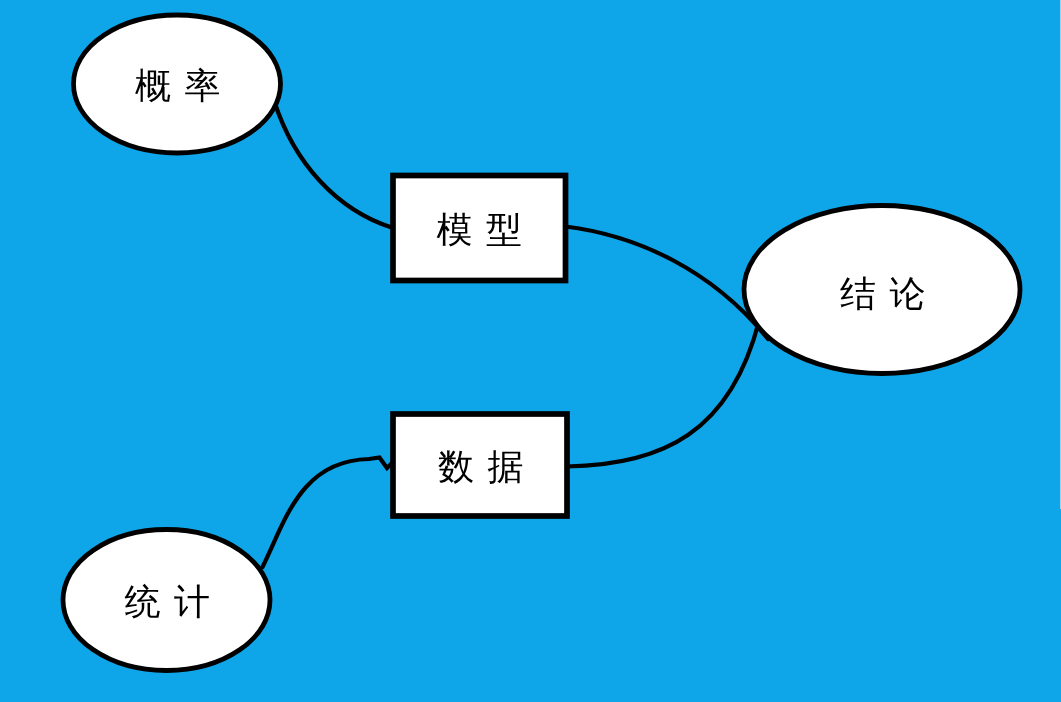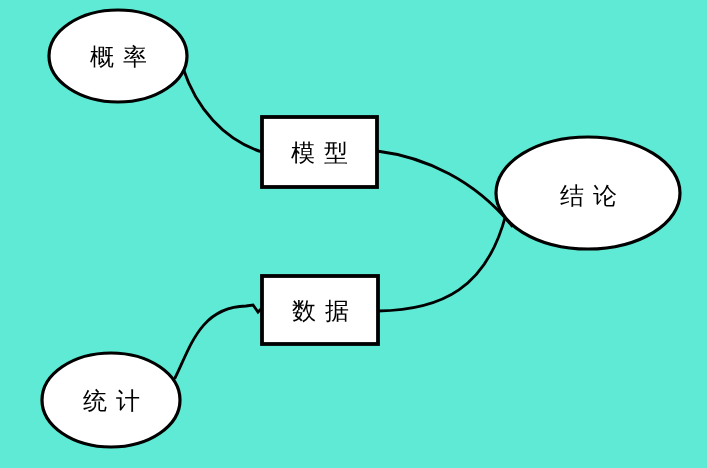--- a/index.html
+++ b/index.html
@@ -3,21 +3,21 @@
 <meta charset="utf-8">
 <style>
   html, body {
     margin: 0;
     padding: 0;
     background: #ffffff;
   }
   .canvas-wrap {
     width: 707px;
     height: 468px;
-    background: #5eead4;
+    background: #0ea5e9;
     position: relative;
     overflow: hidden;
   }
   svg {
     display: block;
   }
   .node-shape {
     fill: #ffffff;
     stroke: #000000;
   }

